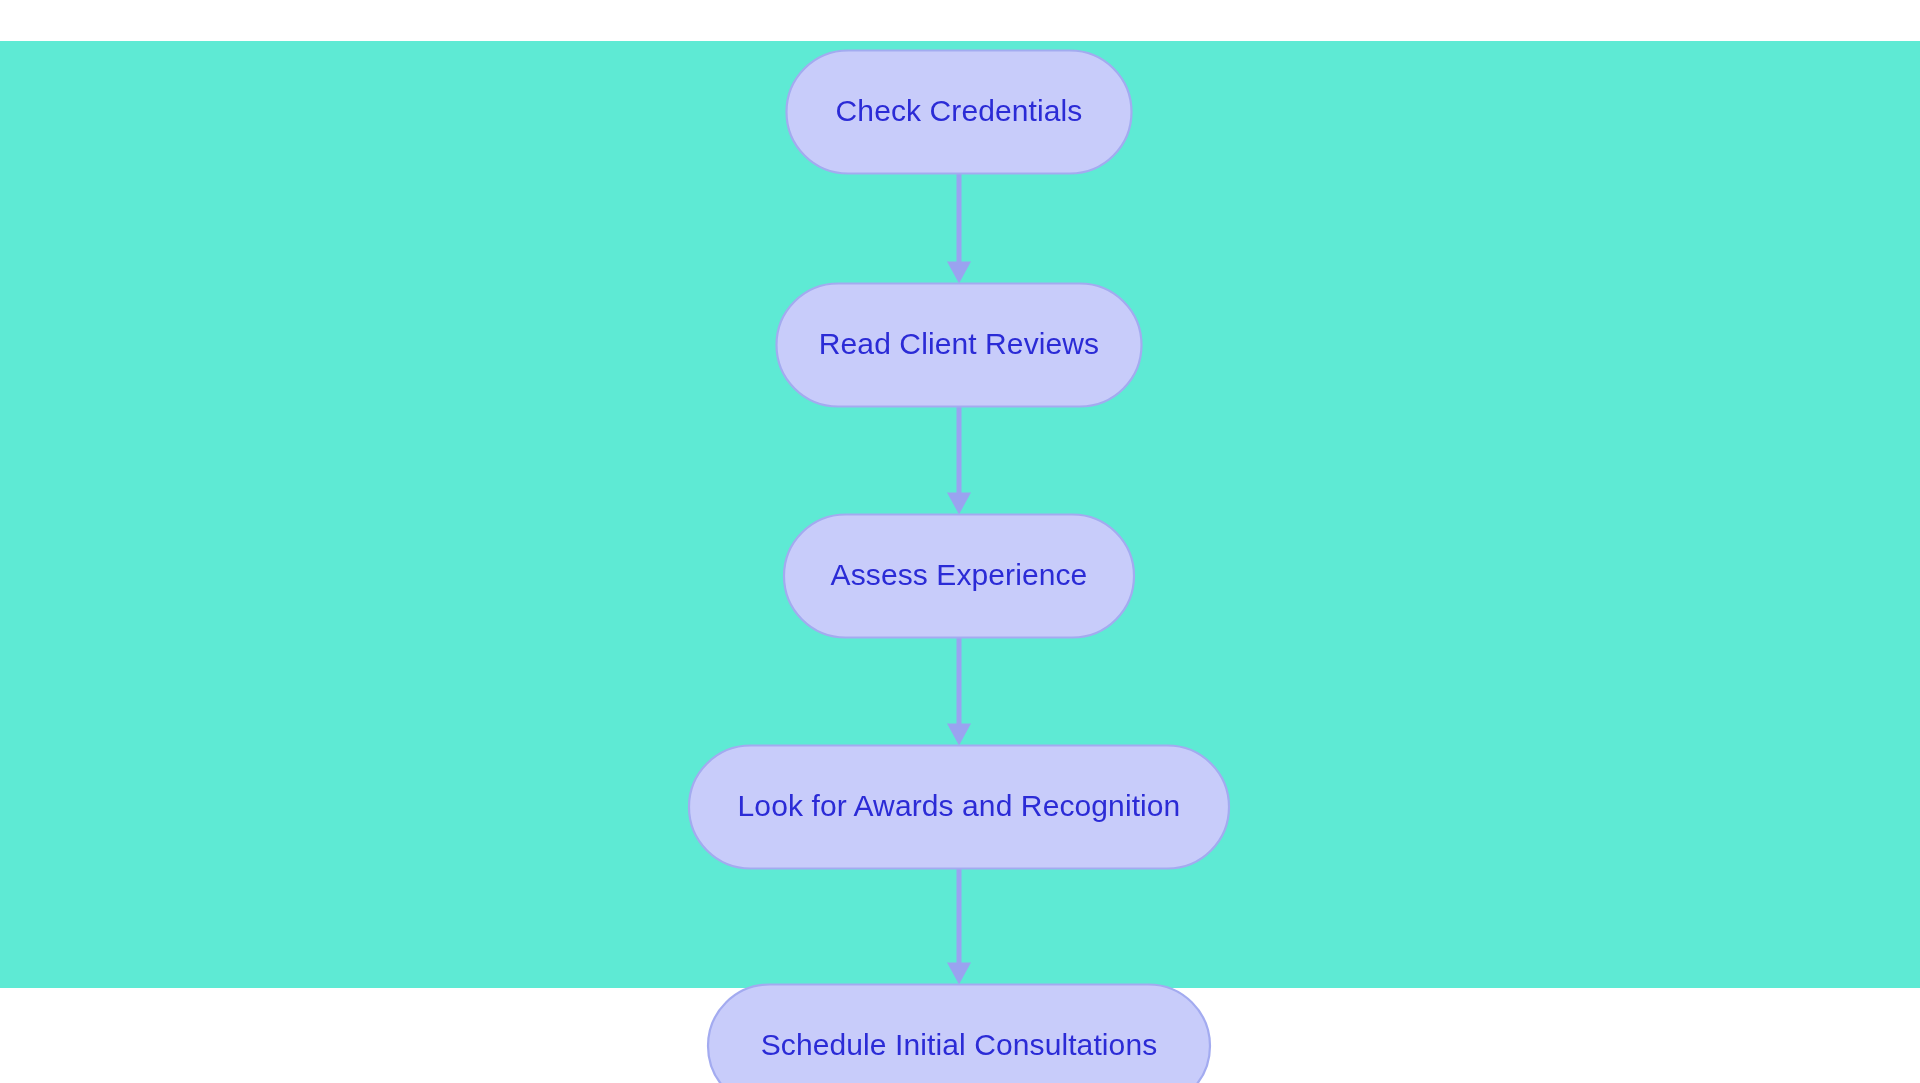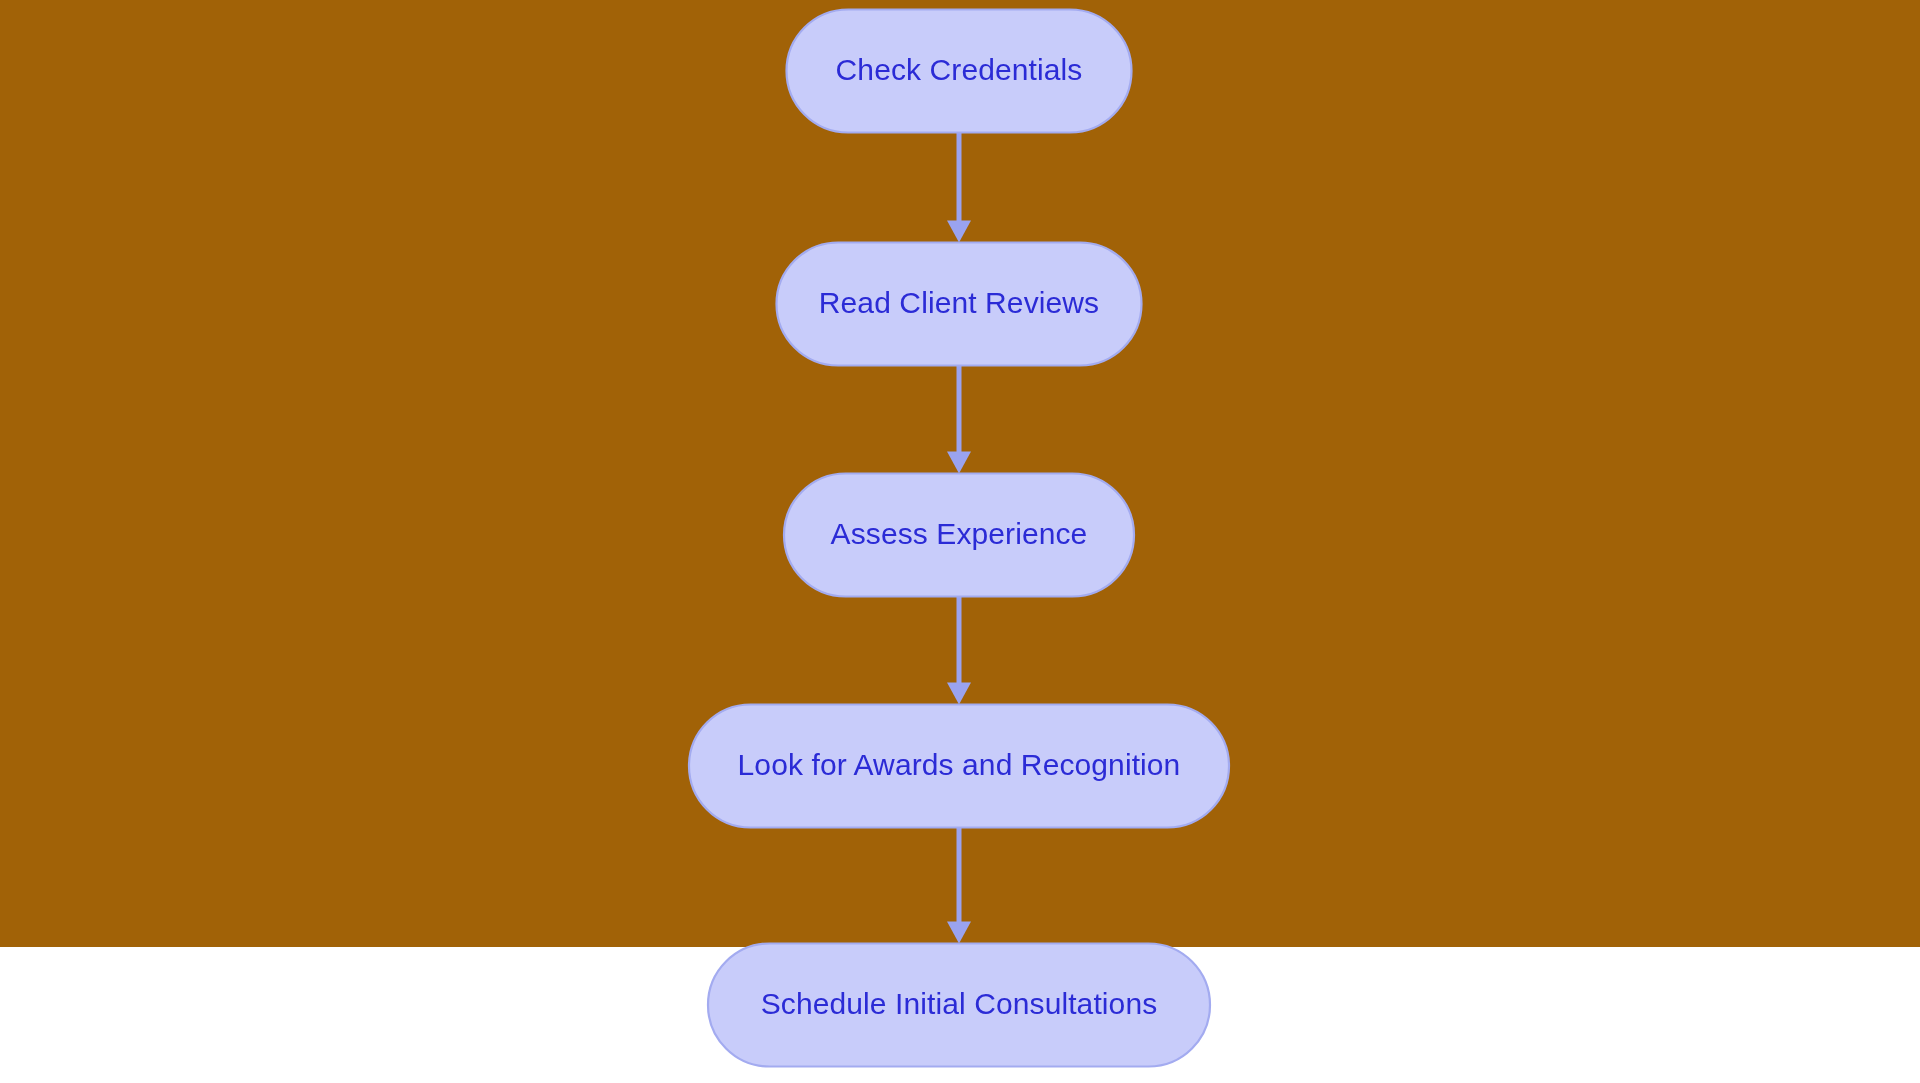--- a/index.html
+++ b/index.html
@@ -11,21 +11,22 @@
   body {
     width: 1920px;
     height: 1083px;
     font-family: "Liberation Sans", sans-serif;
     overflow: hidden;
   }
   #flow-canvas {
     position: relative;
     width: 1920px;
     height: 947px;
-    background: #a16207;
+    background: #5eead4;
+    margin-top: 41px;
   }
   #flow-svg {
     position: absolute;
     left: 0;
     top: 0;
     width: 1920px;
     height: 1083px;
     display: block;
   }
   .node-shape {

